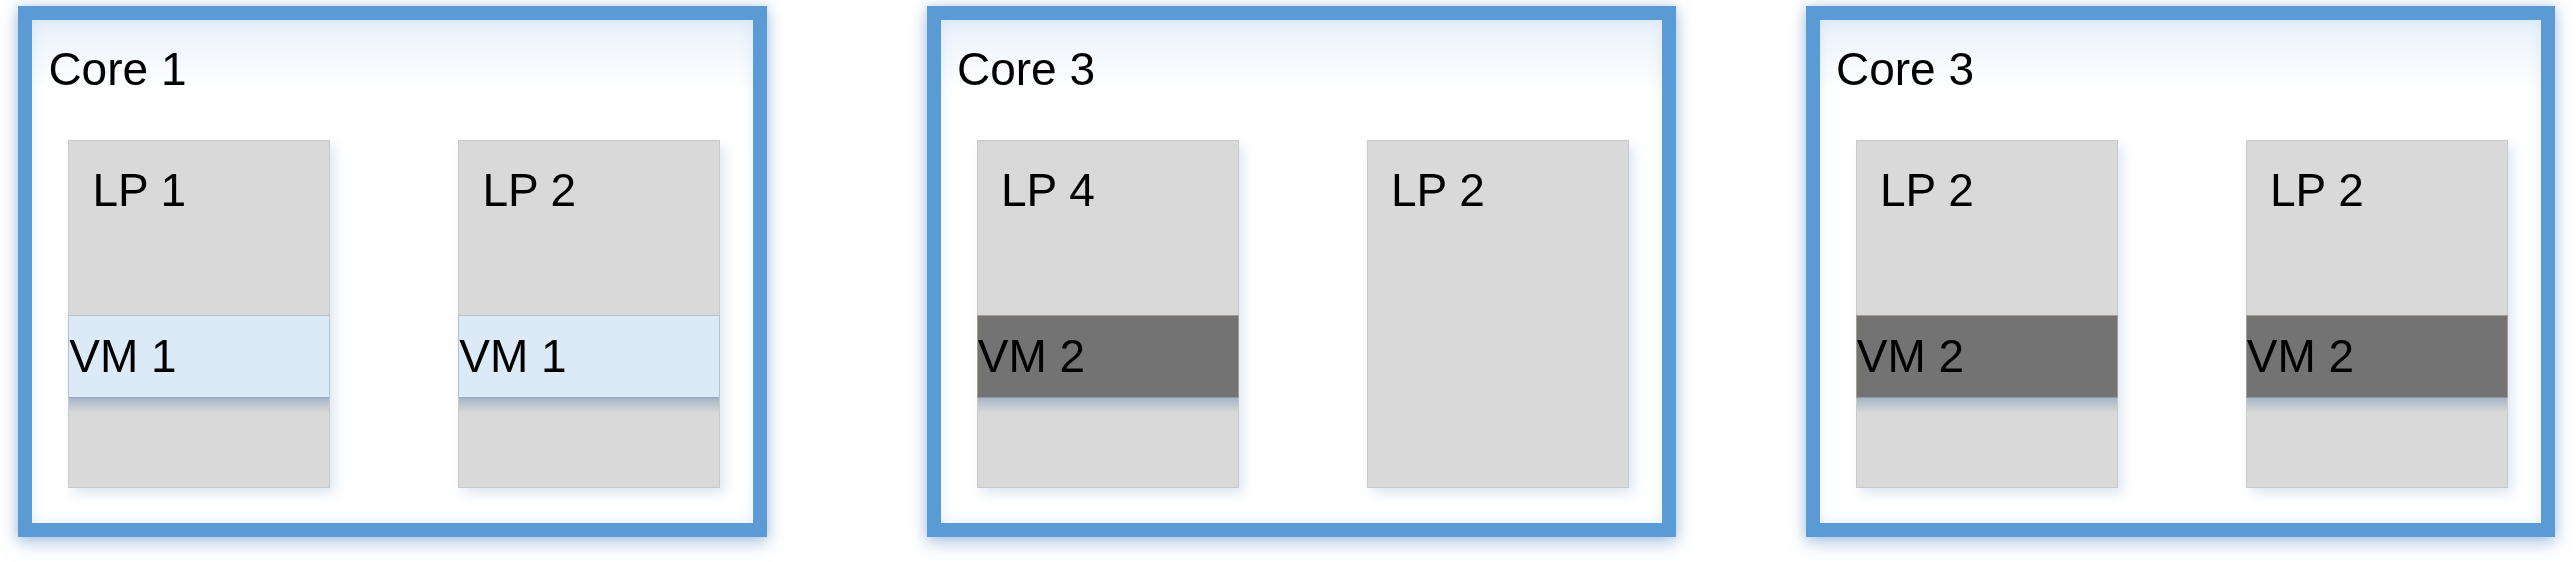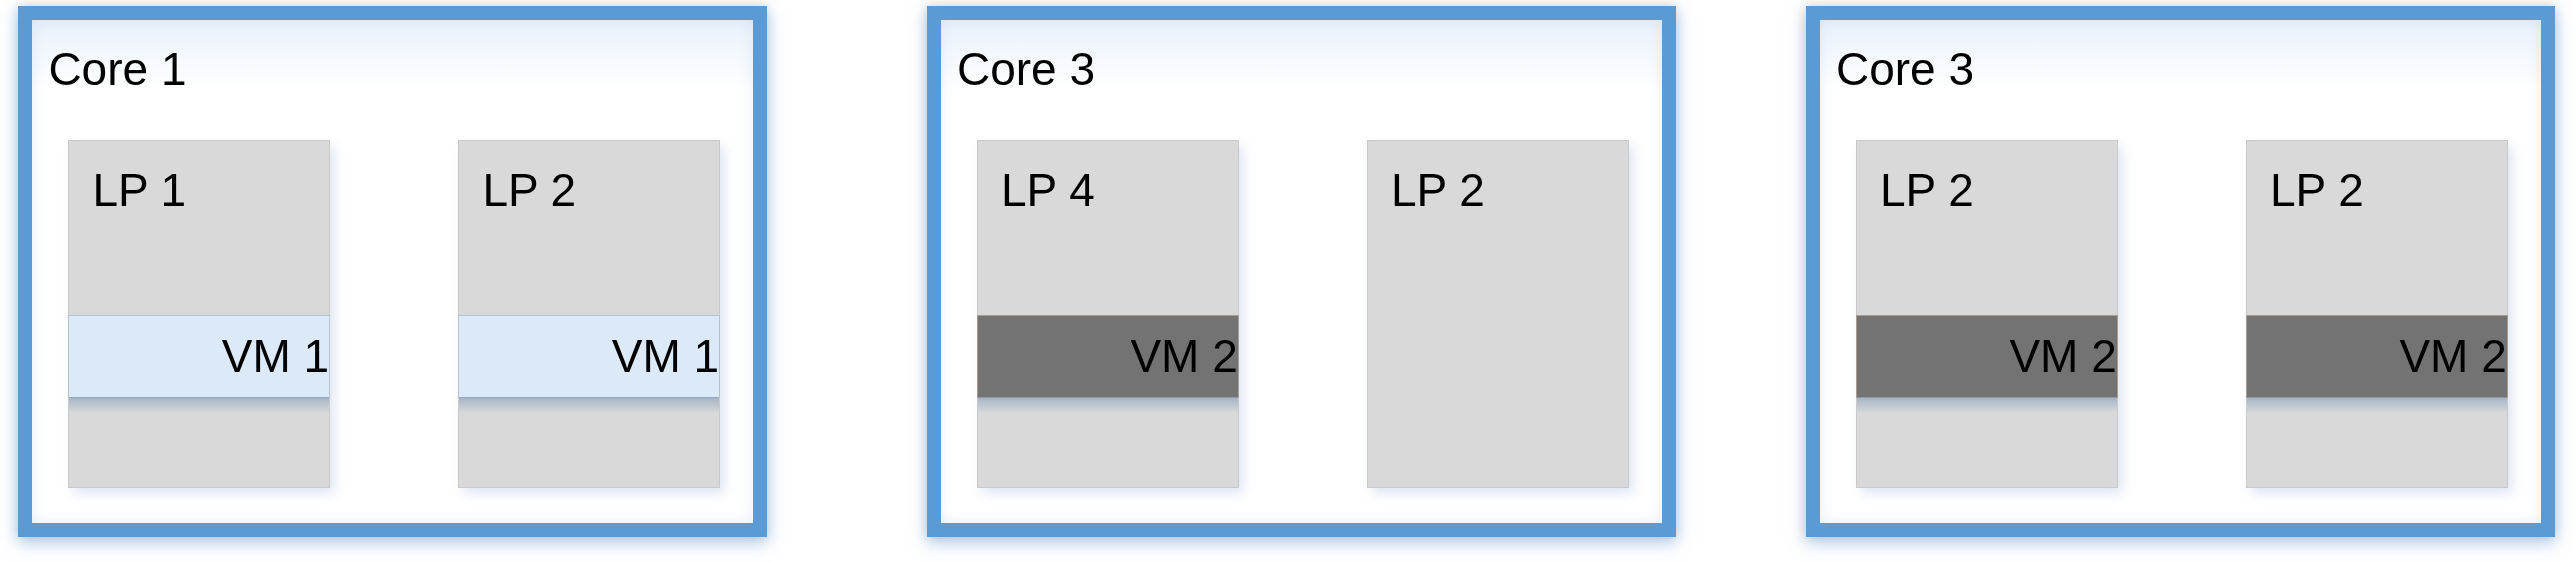--- a/index.html
+++ b/index.html
@@ -58,21 +58,21 @@
   }
   .vm-band {
     position: absolute;
     left: -1.2px;
     width: 262px;
     top: 174px;
     height: 83px;
     box-sizing: border-box;
     display: flex;
     align-items: center;
-    justify-content: flex-end;
+    justify-content: flex-start;
     font-size: 46px;
     border: 1.2px solid rgba(160, 172, 190, 0.65);
   }
   .vm-band::after {
     content: "";
     position: absolute;
     left: 0;
     right: 0;
     top: 100%;
     height: 16px;

